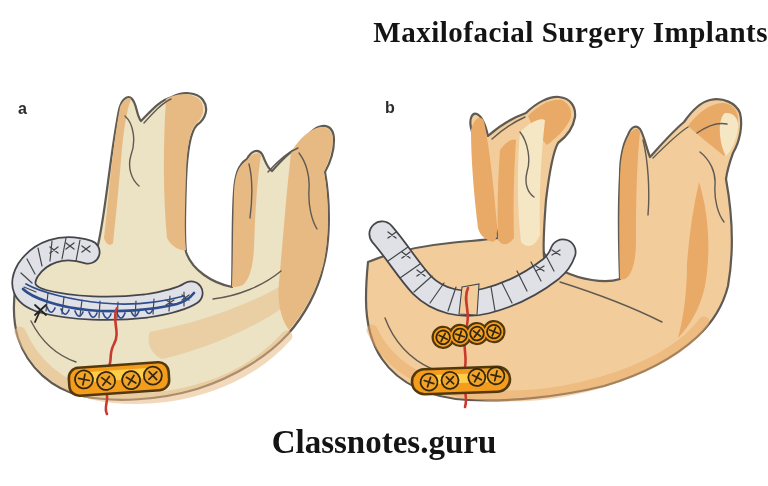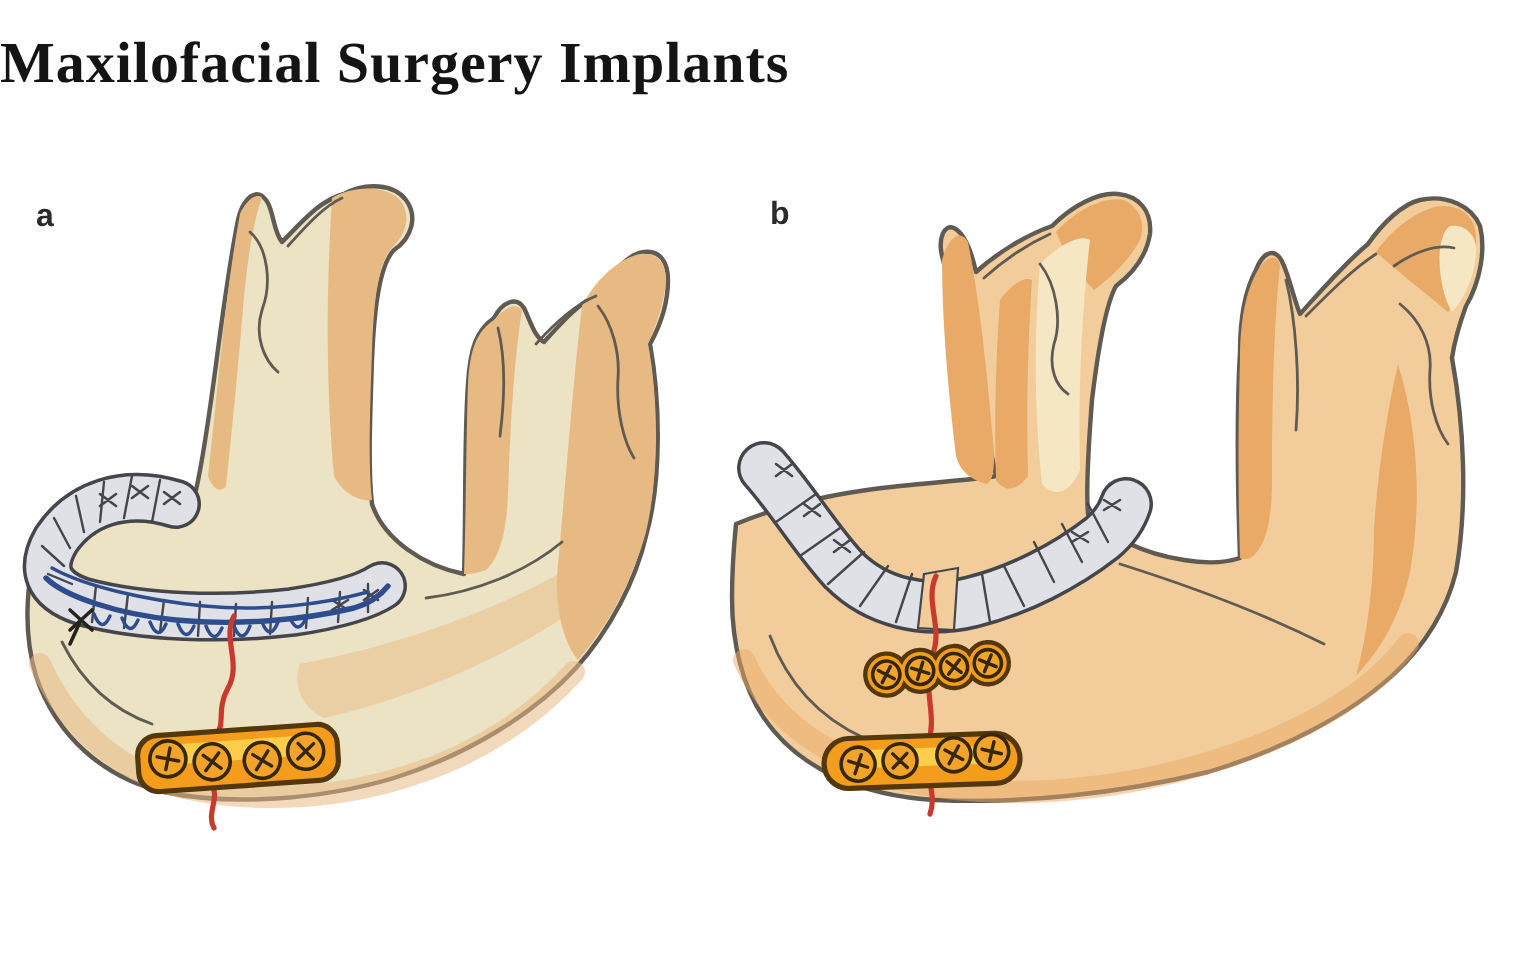--- a/index.html
+++ b/index.html
@@ -10,21 +10,21 @@
     --tooth-fill:#e0e1e6; --tooth-outline:#45464b;
     --wire-blue:#2e4d8e; --wire-dark:#26221e;
     --fracture-red:#c93a2e;
     --plate-orange:#f49d1d; --plate-highlight:#ffd34f; --plate-outline:#53380e;
     --screw-fill:#f2a42a; --screw-outline:#35270b;
   }
   html,body{margin:0;padding:0;}
   body{background:var(--background);font-family:"Liberation Serif","DejaVu Serif",serif;}
   .page{position:relative;width:768px;height:486px;background:var(--background);overflow:hidden;}
   .title{
-    position:absolute;top:16px;left:0;width:100%;margin:0;text-align:left;
+    position:absolute;top:16px;left:0;width:100%;margin:0;text-align:right;
     font-size:29px;font-weight:700;letter-spacing:.5px;color:var(--text-color);
   }
   .footer{
     position:absolute;top:424px;left:0;width:100%;text-align:center;
     font-size:33px;font-weight:700;color:var(--text-color);
   }
   .plabel{
     position:absolute;font-family:"Liberation Sans","DejaVu Sans",sans-serif;
     font-size:16px;font-weight:700;color:#2b2b2b;
   }
@@ -184,13 +184,14 @@
               <path class="screwCross" d="M -5 0 H 5 M 0 -5 V 5"></path>
             </g>
         </g>
       </g>
     </svg>
 
     <span class="plabel" style="left:18px;top:100px">a</span>
     <span class="plabel" style="left:385px;top:99px">b</span>
   </div>
 
+  <div class="footer">Classnotes.guru</div>
 </div>
 
 </body></html>

